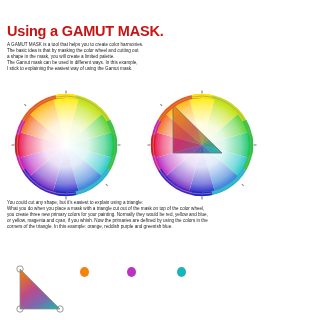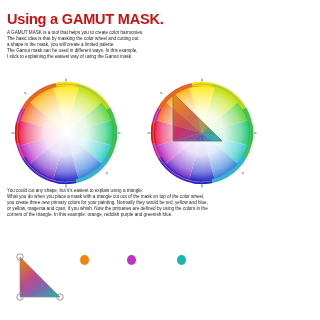--- a/index.html
+++ b/index.html
@@ -10,21 +10,21 @@
   body {
     width: 270px;
     height: 320px;
     overflow: hidden;
     font-family: "Liberation Sans", sans-serif;
     color: #1a1a1a;
     position: relative;
   }
   .page {
     position: absolute;
-    left: 0; top: 4px;
+    left: 0; top: 16px;
     width: 270px;
     height: 300px;
   }
   .title {
     position: absolute;
     left: 7px;
     top: 7px;
     font-size: 14.5px;
     font-weight: bold;
     color: #c81414;

